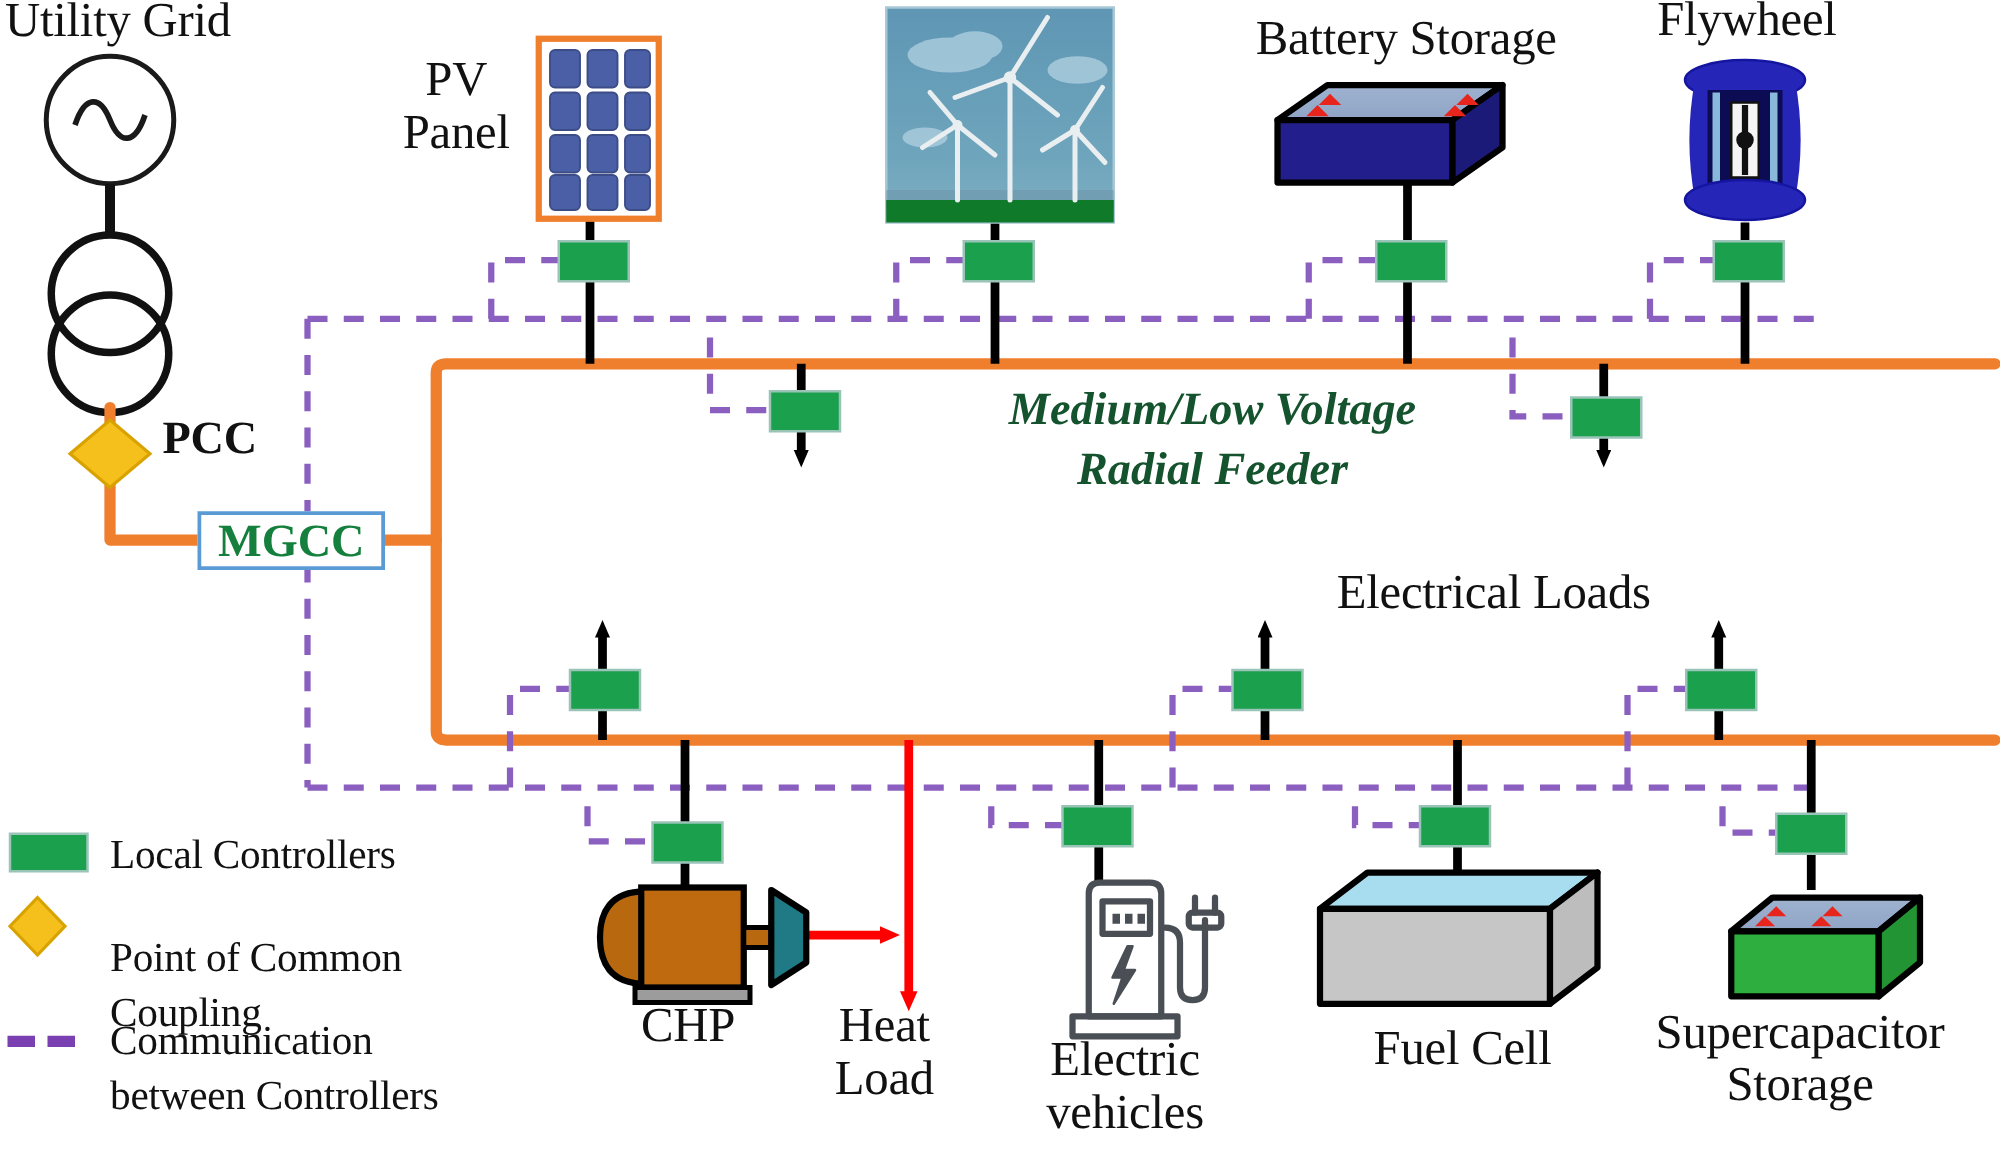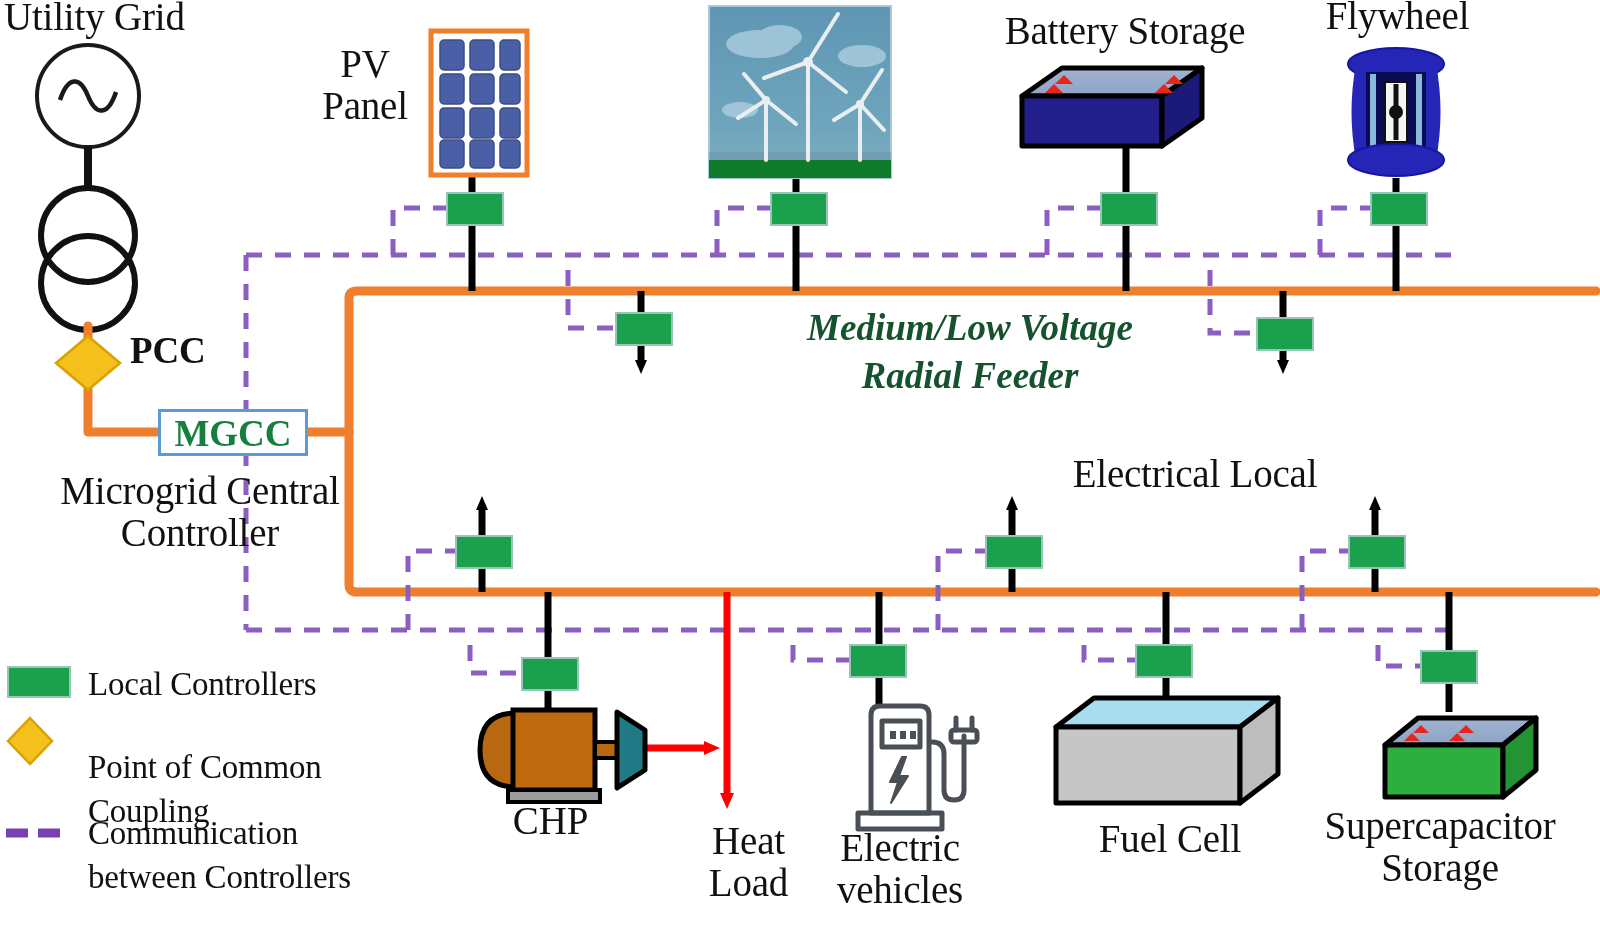--- a/index.html
+++ b/index.html
@@ -320,31 +320,29 @@
   <div class="lbl big c" style="left:985px; top:10px; width:280px;">Battery Storage</div>
 
   <div class="lbl big c" style="left:1300px; top:-5px; width:195px;">Flywheel</div>
 
   <div class="lbl med bold" style="left:130px; top:331px;">PCC</div>
 
   <div class="mgcc-box" style="left:158px; top:409px; width:150px; height:47px;">
     <span>MGCC</span>
   </div>
 
-  <div class="lbl big c" style="left:30px; top:470px; width:340px;">Microgrid Central
-Controller</div>
 
   <div class="feeder" style="position:absolute; left:780px; top:304px; width:380px;">Medium/Low Voltage
 Radial Feeder</div>
 
-  <div class="lbl big c" style="left:1040px; top:453px; width:310px;">Electrical Local</div>
+  <div class="lbl big c" style="left:1040px; top:453px; width:310px;">Electrical Loads</div>
 
   <div class="lbl big c" style="left:468px; top:800px; width:165px;">CHP</div>
 
-  <div class="lbl big c" style="left:671px; top:800px; width:155px;margin-top:20px;">Heat
+  <div class="lbl big c" style="left:630px; top:800px; width:155px;">Heat
 Load</div>
 
   <div class="lbl big c" style="left:805px; top:805px; width:190px;margin-top:22px;">Electric
 vehicles</div>
 
   <div class="lbl big c" style="left:1030px; top:818px; width:280px;">Fuel Cell</div>
 
   <div class="lbl legend-text" style="left:88px; top:663px;">Local Controllers</div>
 
   <div class="lbl big c" style="left:1290px; top:805px; width:300px;">Supercapacitor

